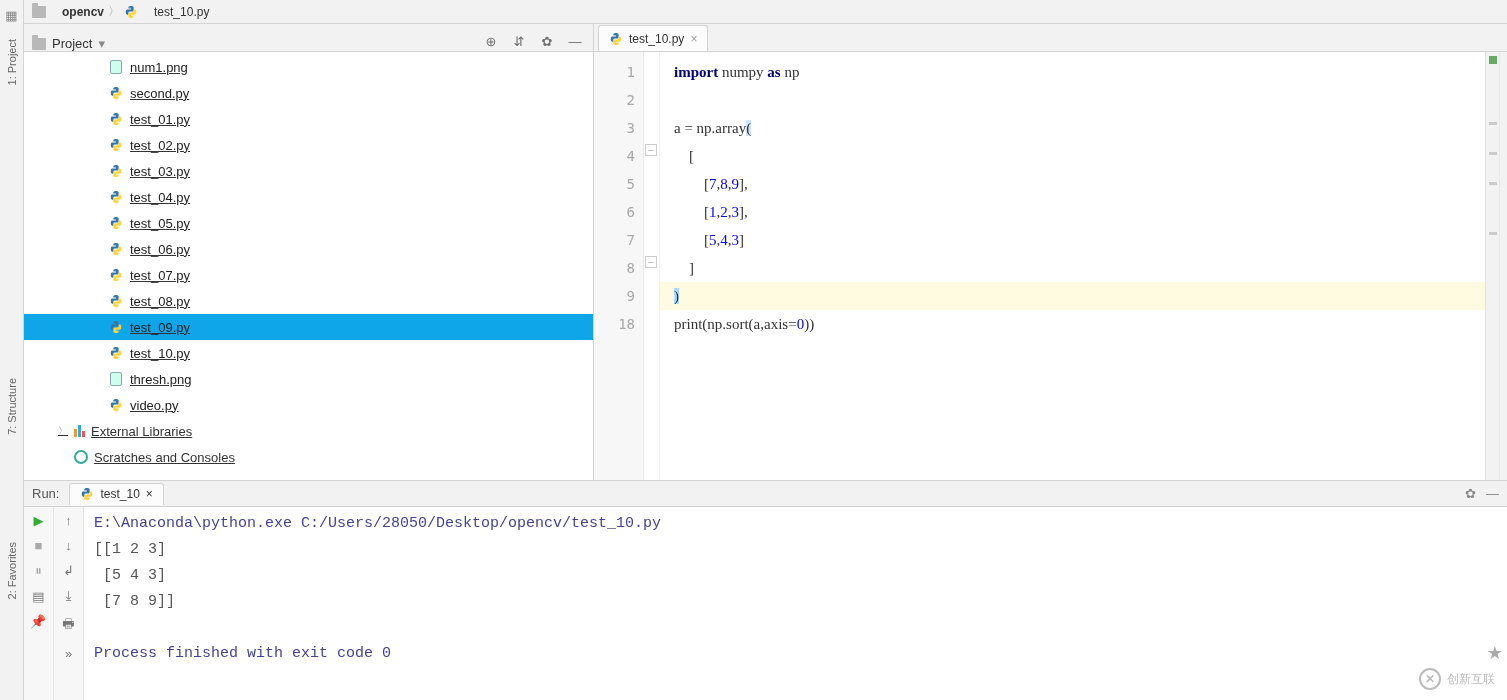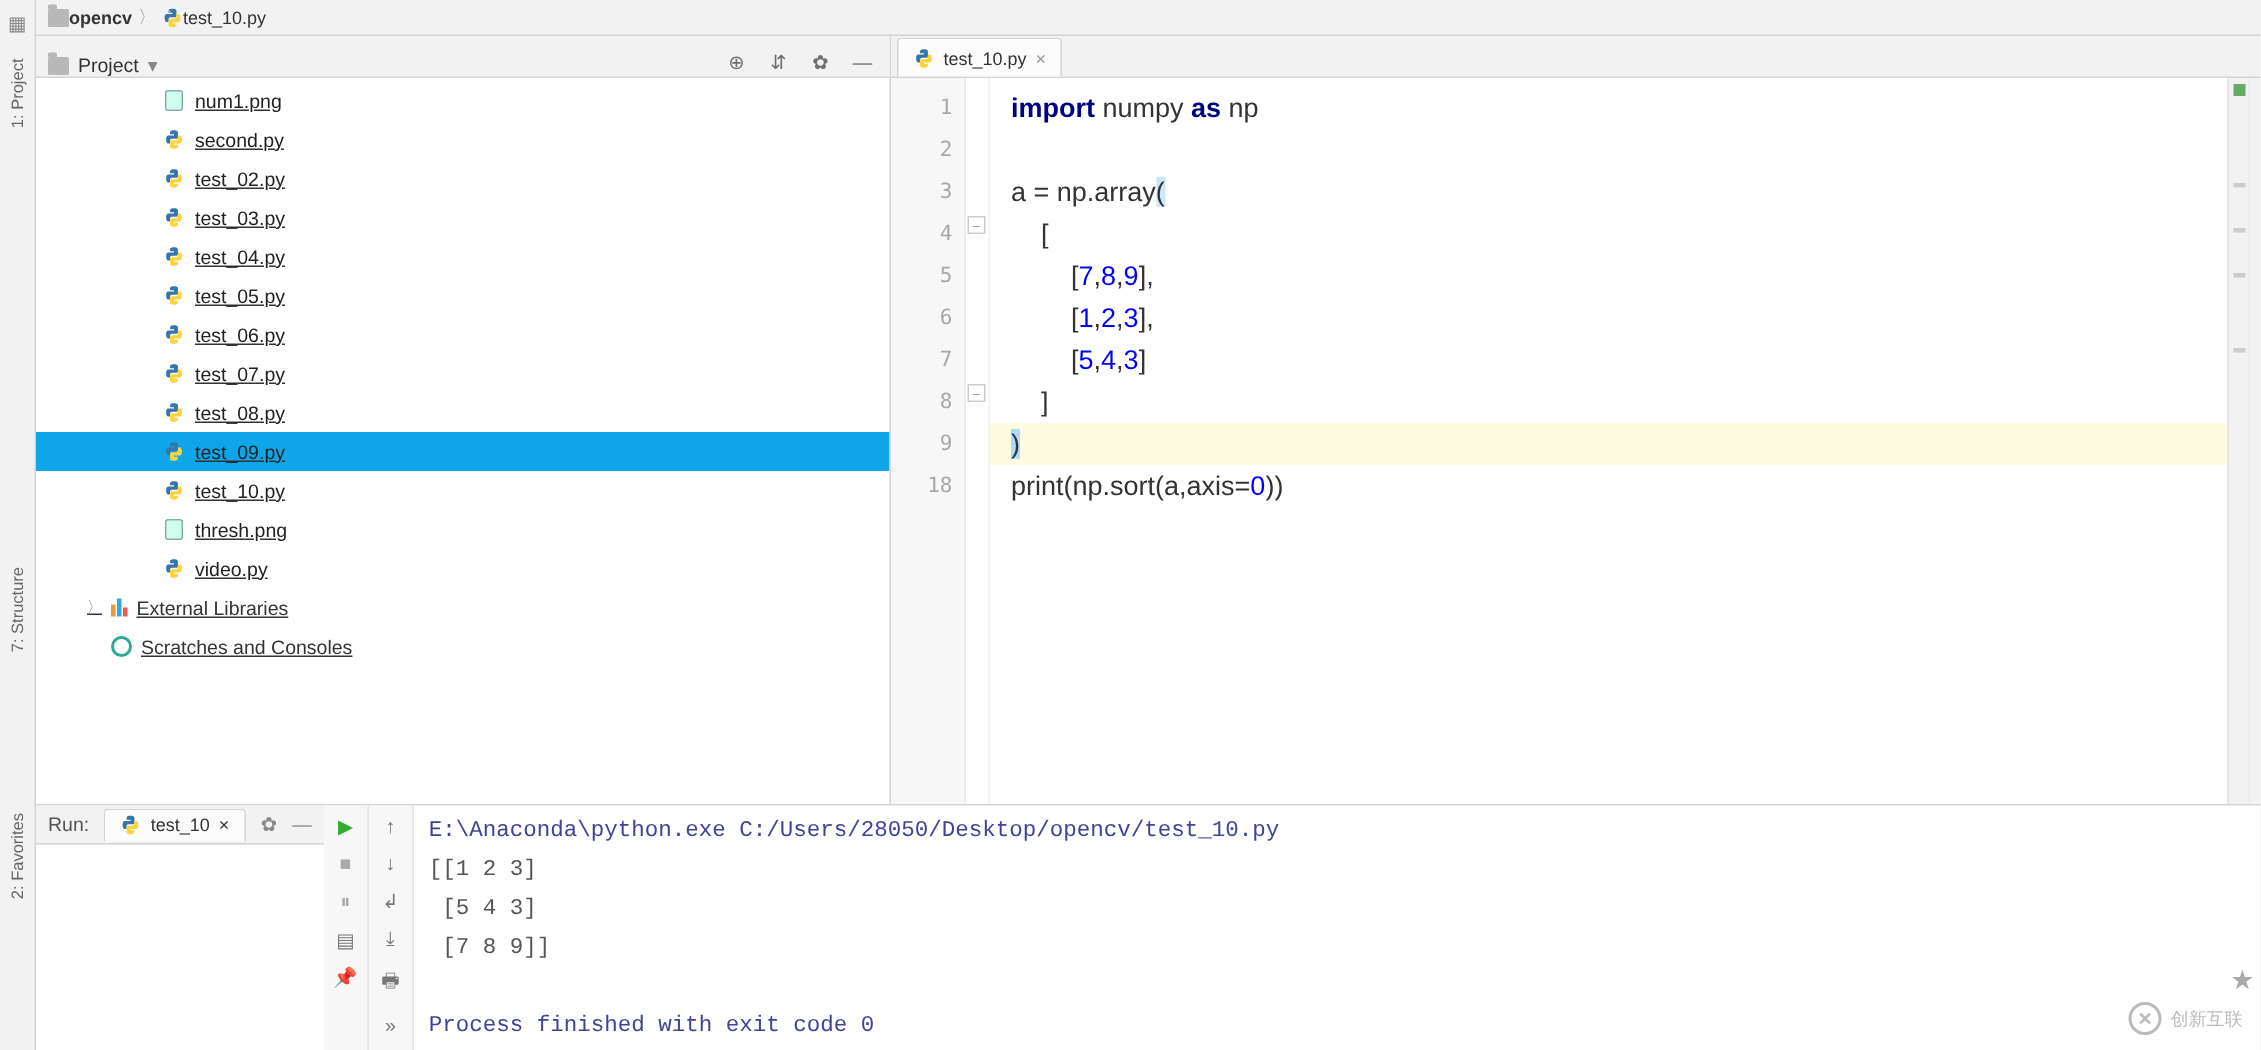--- a/index.html
+++ b/index.html
@@ -3,21 +3,21 @@
 <meta charset="utf-8">
 <style>
 * { box-sizing: border-box; margin: 0; padding: 0; }
 body { font-family: "Segoe UI", Arial, sans-serif; font-size: 13px; background: #f2f2f2; color: #333; width: 1507px; height: 700px; overflow: hidden; position: relative; }
 .container { display: flex; height: 100%; }
 .left-rail { width: 24px; background: #f2f2f2; border-right: 1px solid #d4d4d4; display: flex; flex-direction: column; align-items: center; padding-top: 8px; }
 .left-rail .rail-tab { writing-mode: vertical-rl; transform: rotate(180deg); font-size: 11px; color: #666; padding: 8px 2px; cursor: pointer; display: flex; align-items: center; gap: 4px; }
 .left-rail .rail-top-icon { margin-bottom: 8px; color: #888; }
 .main-col { flex: 1; display: flex; flex-direction: column; }
 .breadcrumb { height: 24px; background: #f2f2f2; border-bottom: 1px solid #d4d4d4; display: flex; align-items: center; padding: 0 8px; font-size: 12px; }
-.breadcrumb .crumb { display: flex; align-items: center; gap: 0; color: #333; }
+.breadcrumb .crumb { display: flex; align-items: center; gap: 16px; color: #333; }
 .breadcrumb .sep { color: #999; margin: 0 4px; }
 .folder-icon-box { width: 14px; height: 12px; background: #b8b8b8; border-radius: 1px; display: inline-block; position: relative; }
 .folder-icon-box::before { content: ""; position: absolute; top: -3px; left: 0; width: 6px; height: 3px; background: #b8b8b8; border-radius: 1px 1px 0 0; }
 .py-icon { width: 14px; height: 14px; display: inline-flex; align-items: center; justify-content: center; }
 .py-icon svg { width: 14px; height: 14px; }
 .body-row { flex: 1; display: flex; min-height: 0; }
 .project-panel { width: 570px; background: #fff; border-right: 1px solid #d4d4d4; display: flex; flex-direction: column; }
 .project-toolbar { height: 28px; background: #f2f2f2; border-bottom: 1px solid #d4d4d4; display: flex; align-items: flex-end; padding: 0 8px; gap: 8px; }
 .project-toolbar .title-part { display: flex; align-items: center; gap: 6px; flex: 1; }
 .project-toolbar .title { font-weight: normal; }
@@ -37,30 +37,30 @@
 .scratch-icon { width: 14px; height: 14px; border-radius: 50%; border: 2px solid #3a9; display: inline-block; position: relative; }
 .editor-panel { flex: 1; display: flex; flex-direction: column; background: #fff; }
 .editor-tabs { height: 28px; background: #f2f2f2; border-bottom: 1px solid #d4d4d4; display: flex; align-items: flex-end; }
 .editor-tab { height: 26px; background: #fcfcfc; border: 1px solid #d4d4d4; border-bottom: none; display: flex; align-items: center; gap: 6px; padding: 0 10px; font-size: 12px; border-radius: 3px 3px 0 0; margin-left: 4px; }
 .editor-tab .close-x { color: #999; font-size: 12px; cursor: pointer; }
 .editor-body { flex: 1; display: flex; position: relative; }
 .status-stripe { width: 8px; background: #f2f2f2; border-left: 1px solid #e8e8e8; }
 .gutter { width: 50px; background: #f7f7f7; color: #a8a8a8; text-align: right; padding: 6px 8px 0 0; font-family: "Consolas", monospace; font-size: 14px; line-height: 28px; border-right: 1px solid #e8e8e8; }
 .fold-col { width: 16px; background: #fff; position: relative; border-right: 1px solid #f0f0f0; }
 .fold-marker { position: absolute; left: 1px; width: 12px; height: 12px; border: 1px solid #ccc; background: #fff; font-size: 9px; line-height: 10px; text-align: center; color: #999; }
-.code { flex: 1; font-family: Liberation Sans, sans-serif; font-size: 18px; line-height: 28px; padding: 6px 0 0 14px; white-space: pre; position: relative; }
+.code { flex: 1; font-family: Liberation Serif, serif; font-size: 15px; line-height: 28px; padding: 6px 0 0 14px; white-space: pre; position: relative; }
 .code .kw { color: #000080; font-weight: bold; }
 .code .num { color: #0000ff; }
 .code .hl-match { background: #cde6ff; }
 .code .line-current { background: #fffbe0; display: block; margin-left: -14px; padding-left: 14px; }
 .code .caret-box { background: #b0d8ff; }
 .scroll-right { width: 14px; background: #f2f2f2; border-left: 1px solid #e0e0e0; position: relative; }
 .scroll-right .mk { position: absolute; right: 2px; width: 8px; height: 3px; background: #ccc; }
 .scroll-right .green-sq { position: absolute; right: 2px; top: 4px; width: 8px; height: 8px; background: #6a6; }
-.run-panel { height: 164px; border-top: 1px solid #d4d4d4; background: #fff; display: flex; flex-direction: row; }
+.run-panel { height: 220px; border-top: 1px solid #d4d4d4; background: #fff; display: flex; flex-direction: column; }
 .run-tabs { height: 26px; background: #f2f2f2; border-bottom: 1px solid #d4d4d4; display: flex; align-items: center; padding: 0 8px; gap: 10px; position: relative; }
 .run-tabs .run-label { color: #555; }
 .run-tab-chip { height: 22px; background: #fcfcfc; border: 1px solid #d4d4d4; border-bottom: none; display: flex; align-items: center; gap: 6px; padding: 0 10px; font-size: 12px; border-radius: 3px 3px 0 0; }
 .run-tabs .right-icons { margin-left: auto; display: flex; gap: 10px; color: #888; }
 .run-body { flex: 1; display: flex; }
 .run-left-icons { width: 30px; background: #f7f7f7; border-right: 1px solid #e4e4e4; display: flex; flex-direction: column; align-items: center; padding-top: 6px; gap: 10px; color: #777; }
 .run-left-icons .play { color: #3a3; }
 .run-left-icons2 { width: 30px; background: #f7f7f7; border-right: 1px solid #e4e4e4; display: flex; flex-direction: column; align-items: center; padding-top: 6px; gap: 10px; color: #777; }
 .console { flex: 1; font-family: Liberation Mono, monospace; font-size: 15px; line-height: 26px; padding: 4px 10px; color: #555; white-space: pre; }
 .console .path { color: #434396; }
@@ -133,20 +133,31 @@
             </div>
             <div class="tree-item">
               <span class="file-icon">
                 <span class="py-icon">
                   <svg viewBox="0 0 16 16">
                     <path fill="#3776ab" d="M8 1c-3 0-3 1.5-3 1.5V4h3v1H3.5S2 5 2 8s1.5 3 1.5 3H5V9s0-1.5 1.5-1.5h3S11 7.5 11 6V2.5S11 1 8 1z"></path>
                     <path fill="#ffd43b" d="M8 15c3 0 3-1.5 3-1.5V12H8v-1h4.5S14 11 14 8s-1.5-3-1.5-3H11v2s0 1.5-1.5 1.5h-3S5 8.5 5 10v3.5S5 15 8 15z"></path>
                   </svg>
                 </span>
               </span>
+              <span>test_01.py</span>
+            </div>
+            <div class="tree-item">
+              <span class="file-icon">
+                <span class="py-icon">
+                  <svg viewBox="0 0 16 16">
+                    <path fill="#3776ab" d="M8 1c-3 0-3 1.5-3 1.5V4h3v1H3.5S2 5 2 8s1.5 3 1.5 3H5V9s0-1.5 1.5-1.5h3S11 7.5 11 6V2.5S11 1 8 1z"></path>
+                    <path fill="#ffd43b" d="M8 15c3 0 3-1.5 3-1.5V12H8v-1h4.5S14 11 14 8s-1.5-3-1.5-3H11v2s0 1.5-1.5 1.5h-3S5 8.5 5 10v3.5S5 15 8 15z"></path>
+                  </svg>
+                </span>
+              </span>
               <span>test_02.py</span>
             </div>
             <div class="tree-item">
               <span class="file-icon">
                 <span class="py-icon">
                   <svg viewBox="0 0 16 16">
                     <path fill="#3776ab" d="M8 1c-3 0-3 1.5-3 1.5V4h3v1H3.5S2 5 2 8s1.5 3 1.5 3H5V9s0-1.5 1.5-1.5h3S11 7.5 11 6V2.5S11 1 8 1z"></path>
                     <path fill="#ffd43b" d="M8 15c3 0 3-1.5 3-1.5V12H8v-1h4.5S14 11 14 8s-1.5-3-1.5-3H11v2s0 1.5-1.5 1.5h-3S5 8.5 5 10v3.5S5 15 8 15z"></path>
                   </svg>
                 </span>

